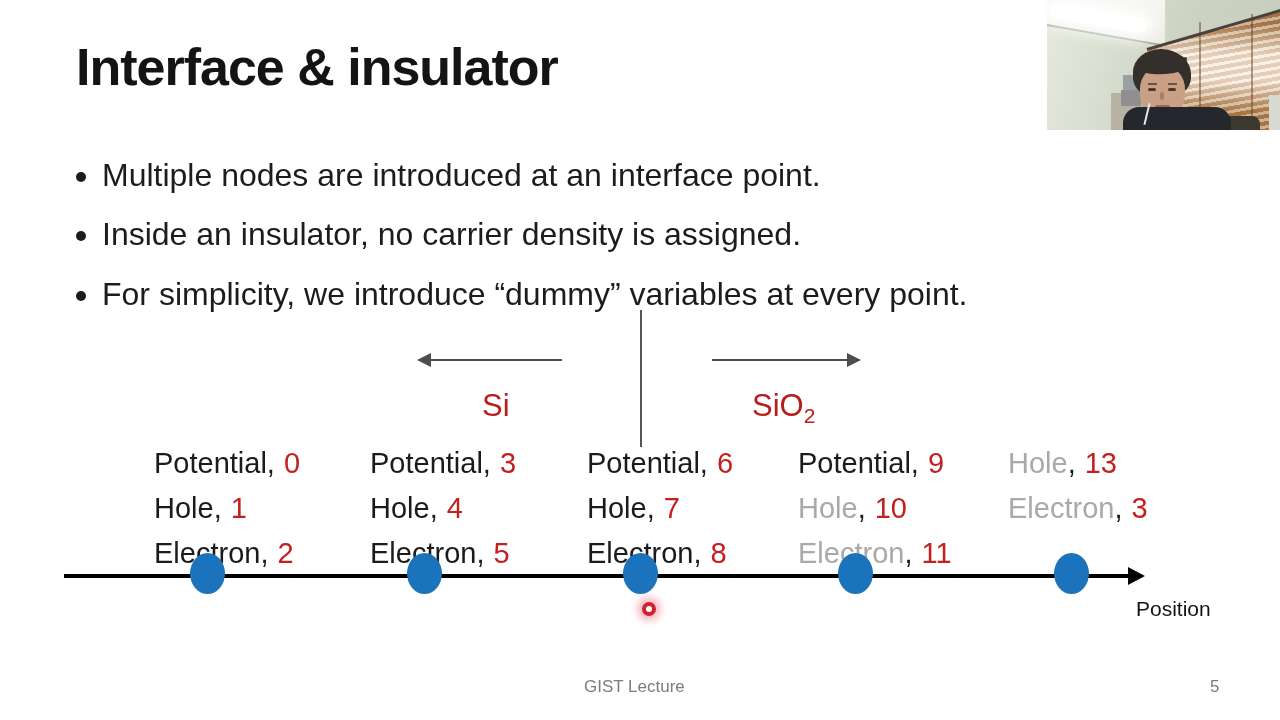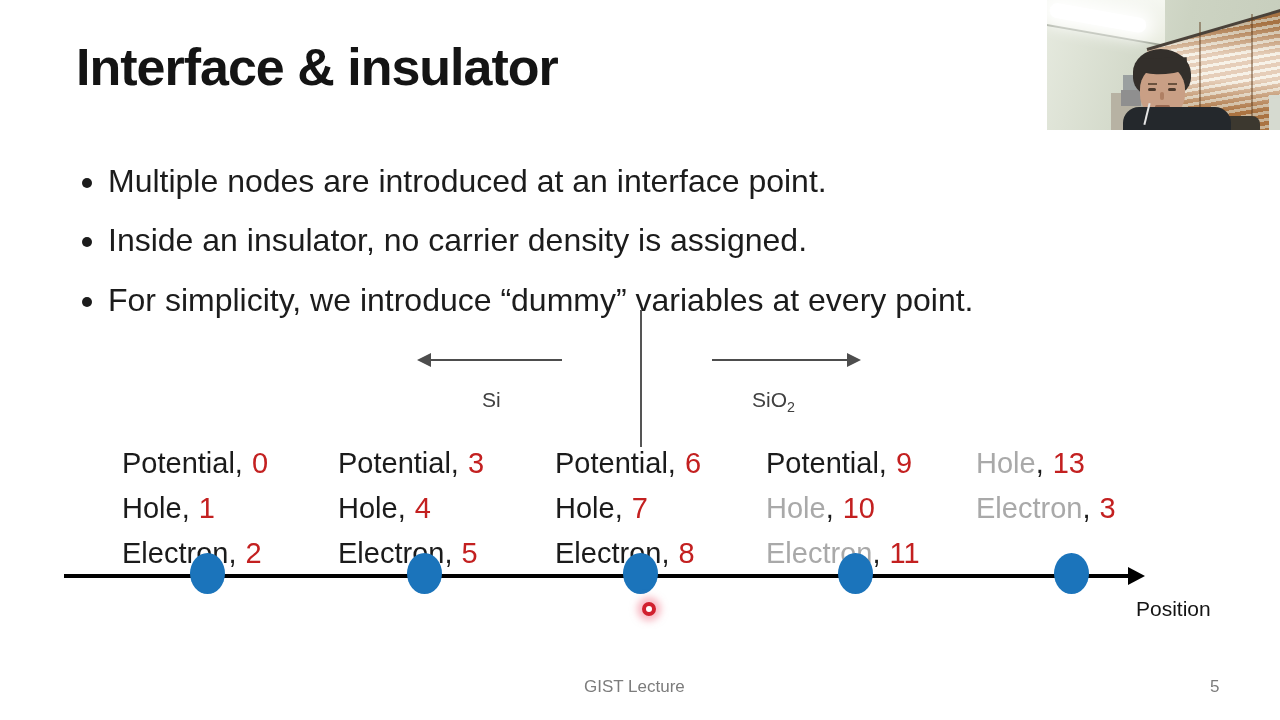--- a/index.html
+++ b/index.html
@@ -8,39 +8,39 @@
     background:#ffffff; font-family:"Liberation Sans", sans-serif;
     color:#1b1b1b;
   }
   
   .title {
     position:absolute; left:76px; top:40px; margin:0;
     font-size:52px; font-weight:700; letter-spacing:-1px; color:#141414;
     line-height:1.05;
   }
   .bullets {
-    position:absolute; left:70px; top:150px; margin:12px; padding:0 0 0 26px;
+    position:absolute; left:70px; top:150px; margin:6px; padding:0 0 0 26px;
     font-size:32px; color:#1c1c1c;
   }
   .bullets li { line-height:1.2; margin-bottom:21px; white-space:nowrap; }
   
   .arrow { position:absolute; height:2px; background:#4d4d4d; top:359px; }
   .arrow-left  { left:430px; width:132px; }
   .arrow-right { left:712px; width:136px; }
   .ahead { position:absolute; width:0; height:0; top:-6px;
            border-top:7px solid transparent; border-bottom:7px solid transparent; }
   .ahead-left  { left:-13px; border-right:14px solid #4d4d4d; }
   .ahead-right { right:-13px; border-left:14px solid #4d4d4d; }
-  .region { position:absolute; top:388px; font-size:21px; color:#404040; }
+  .region { position:absolute; top:388px; font-size:31px; color:#b91c1c; }
   .region-si   { left:482px; }
   .region-sio2 { left:752px; }
   .region sub  { font-size:0.68em; }
   .iface-line { position:absolute; left:640px; top:310px; width:2px; height:137px; background:#555; }
   .node-labels { position:absolute; top:441px; font-size:29px; color:#1b1b1b; }
-  .nrow { height:45px; line-height:45px; white-space:nowrap; }
+  .nrow { height:45px; line-height:45px; white-space:nowrap;margin-left:32px; }
   .cm   { margin-right:9px; }
   .num  { color:var(--red,#c32020); }
   .dim  { color:var(--gray,#a9a9a9); }
   .axis { position:absolute; left:64px; top:574px; width:1068px; height:4px; background:#000; }
   .axis-head { position:absolute; left:1128px; top:567px; width:0; height:0;
                border-left:17px solid #000;
                border-top:9px solid transparent; border-bottom:9px solid transparent; }
   .dot { position:absolute; top:553px; width:35px; height:41px; margin-left:-18px;
          border-radius:50%; background:var(--blue,#1b74bb); }
   .laser { position:absolute; left:642px; top:602px; width:6px; height:6px;

